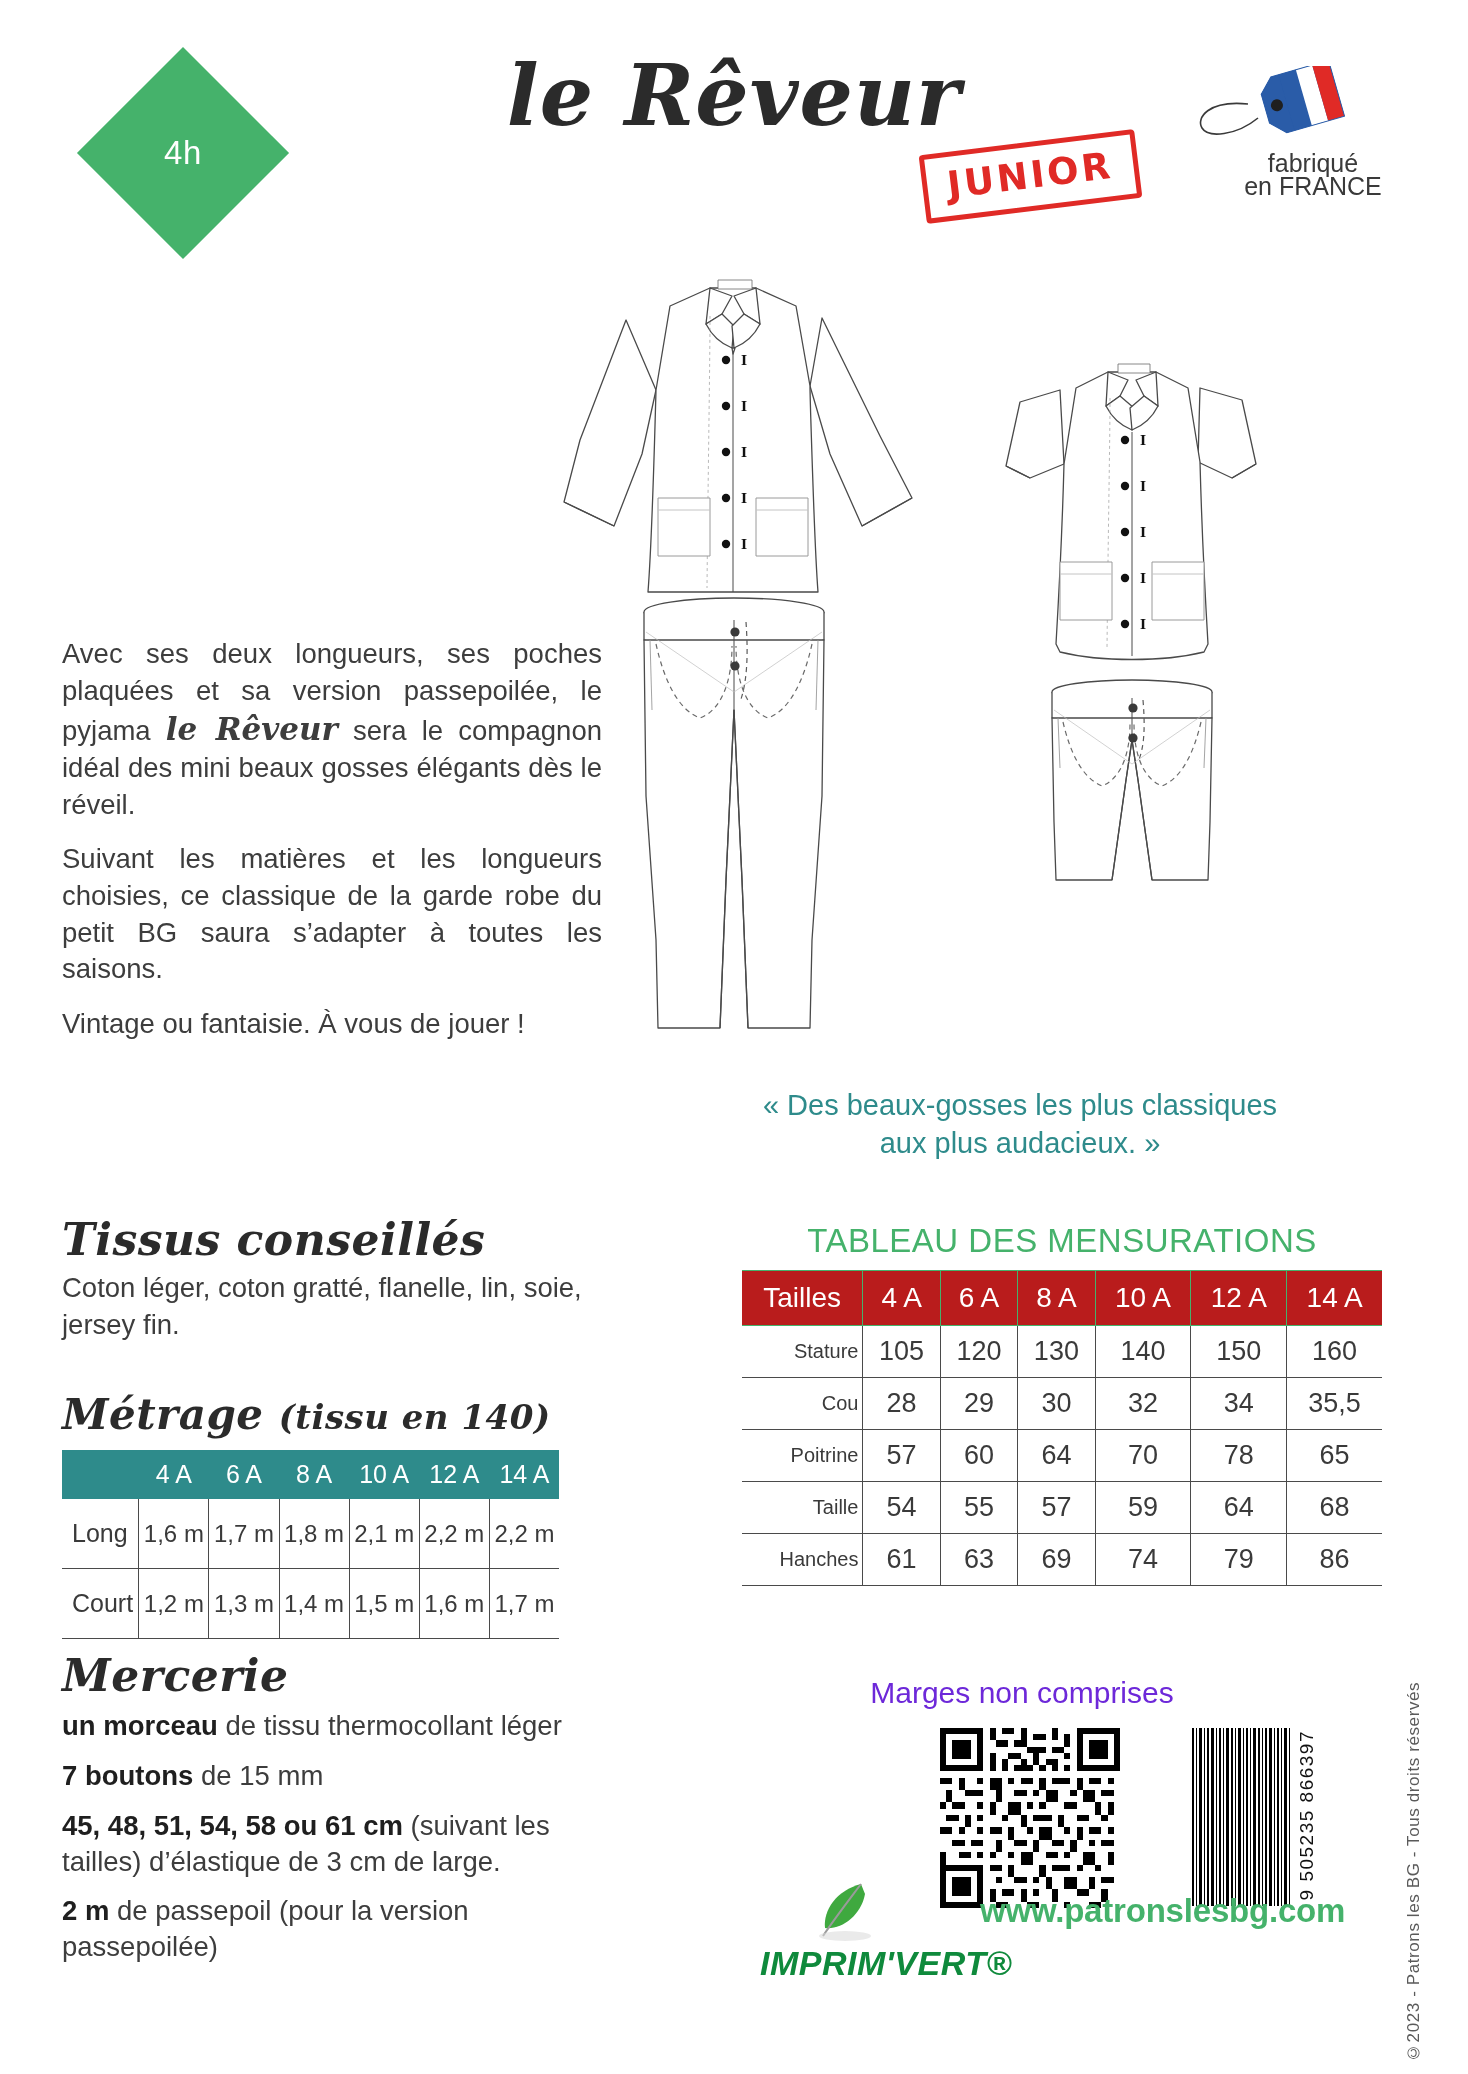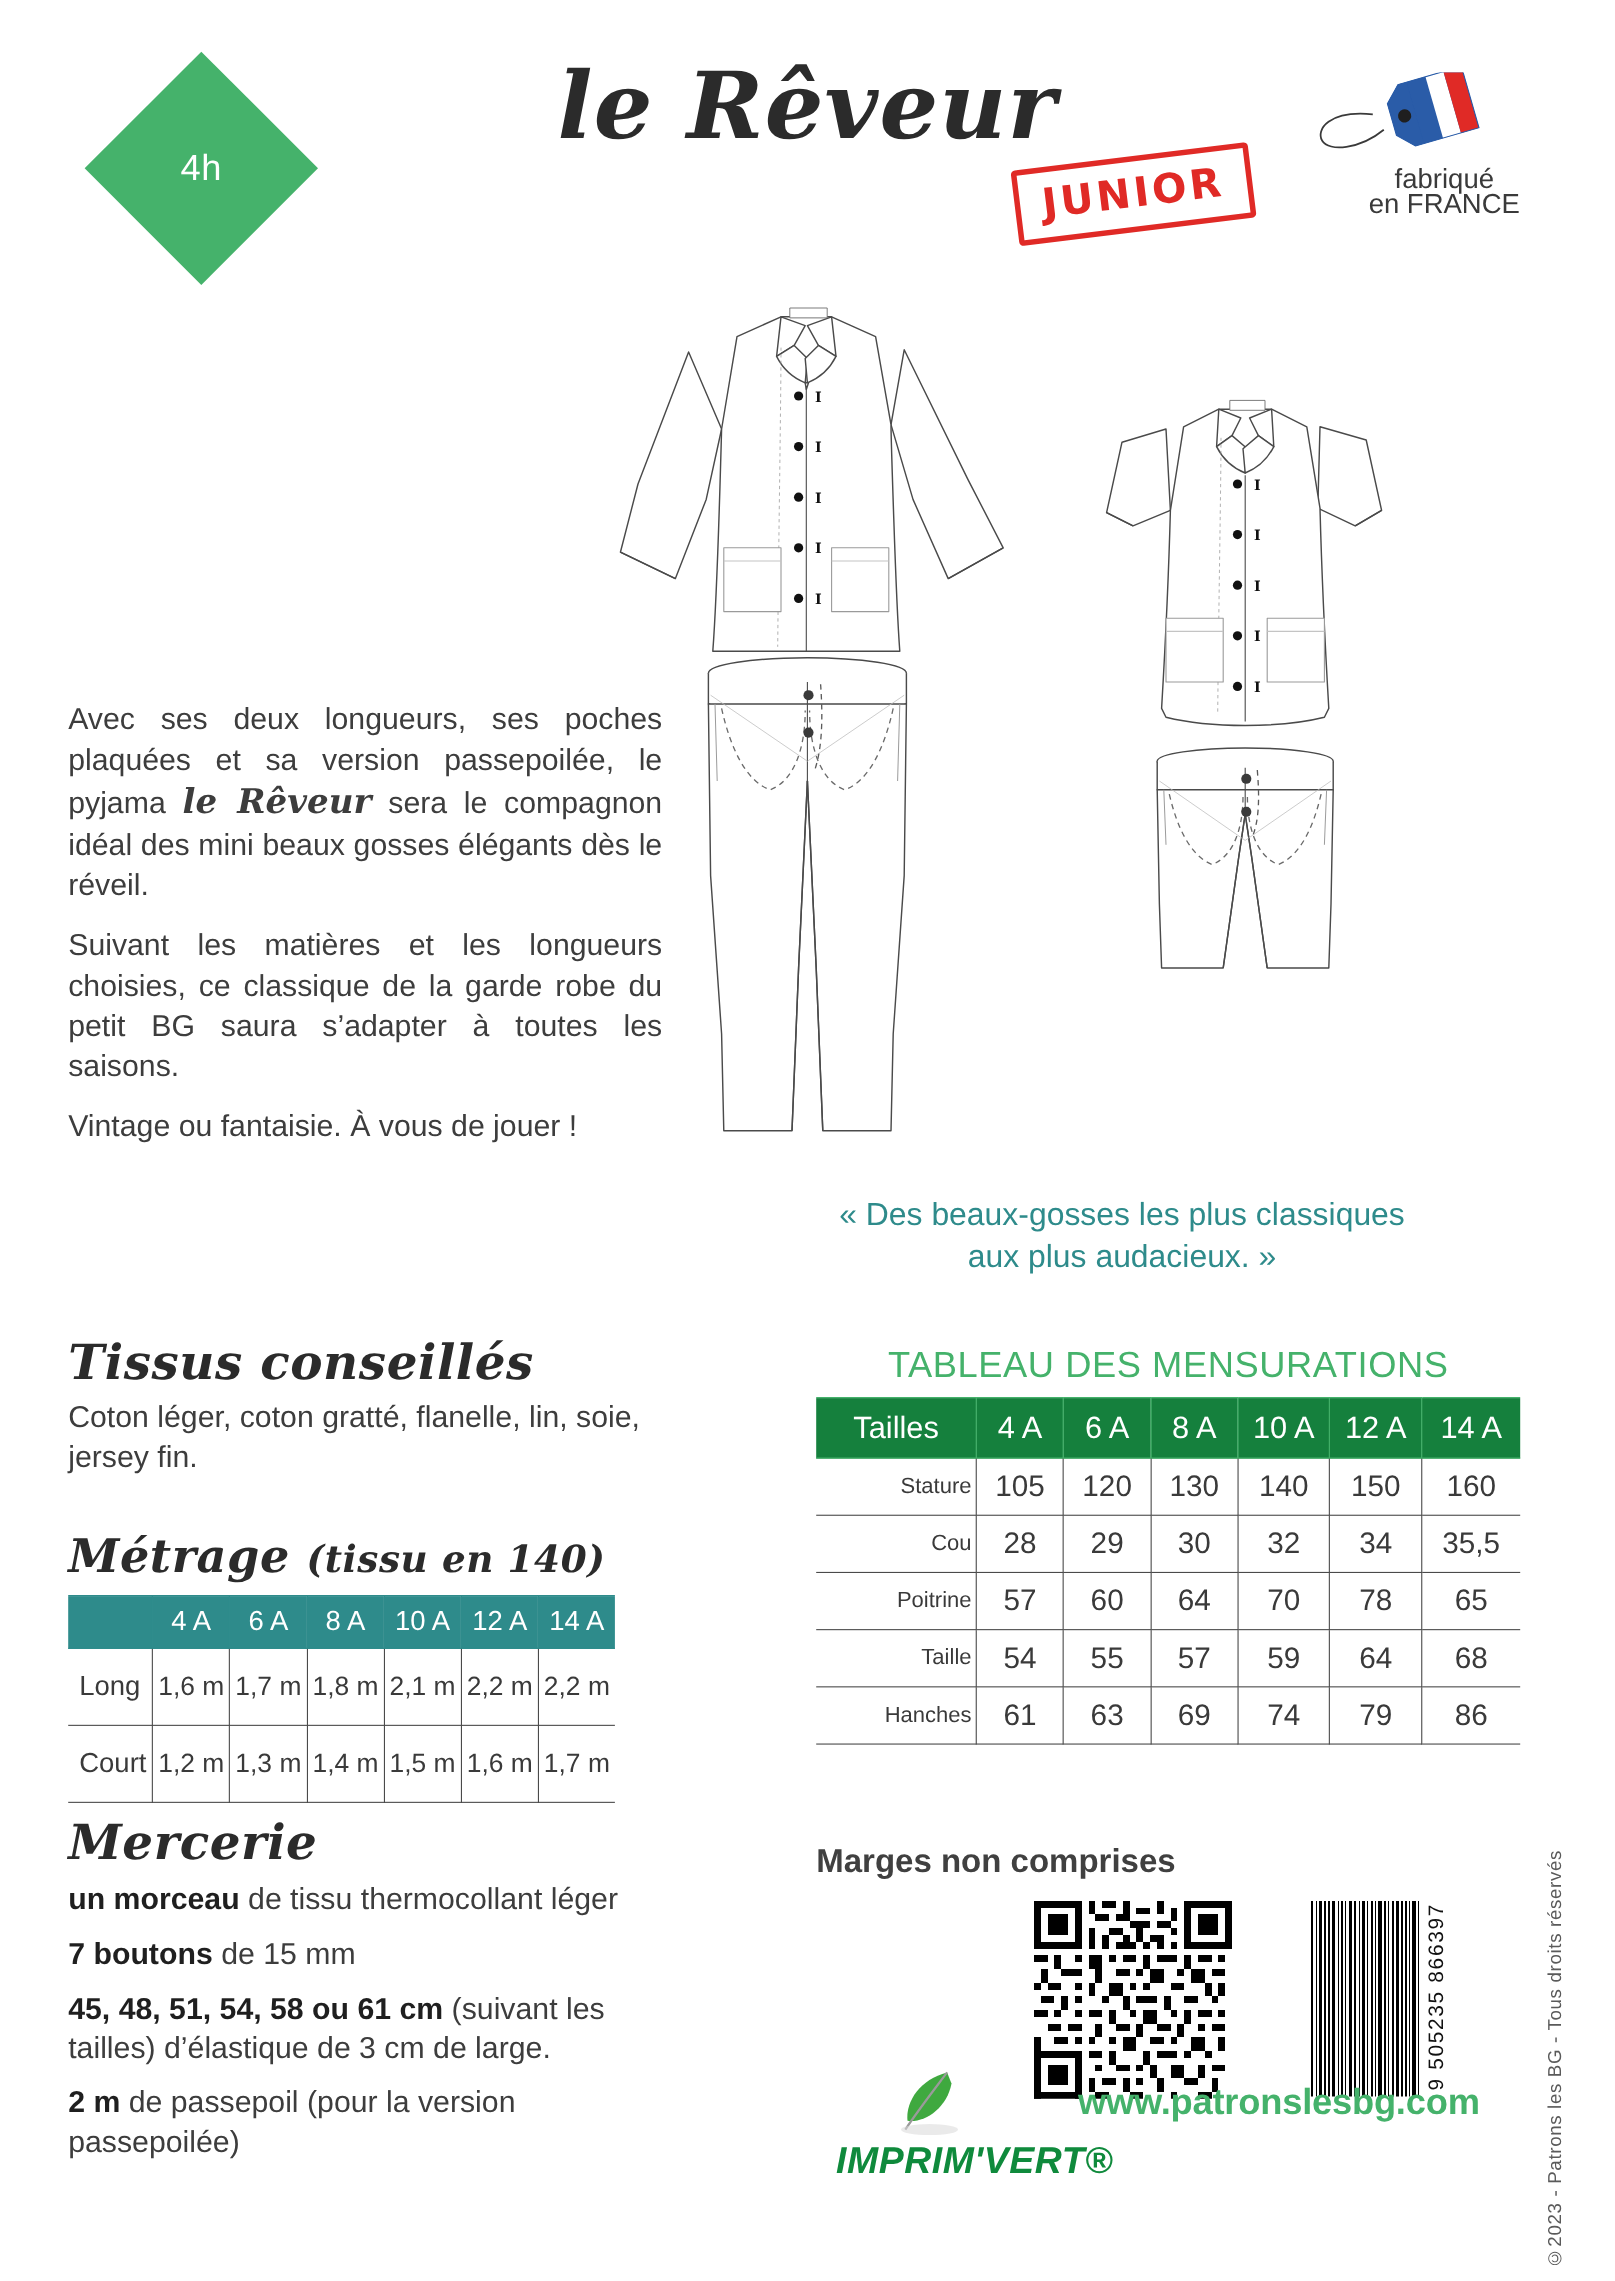--- a/index.html
+++ b/index.html
@@ -107,40 +107,40 @@
   #measure-title{
     text-align:center;color:#45b26b;font-size:33px;letter-spacing:.5px;
     margin:0 0 10px 0;font-weight:400;
   }
   #measure-table{width:640px;font-size:27px;}
   #measure-table th,#measure-table td{
     border:1px solid #4a4a4a;padding:10px 4px;text-align:center;
     font-weight:400;color:#3a3a3a;
   }
   #measure-table thead th{
-    background:#15803d;color:#ffffff;border-color:#45b26b;font-size:28px;
-    padding:11px 0;
+    background:#b91c1c;color:#ffffff;border-color:#45b26b;font-size:28px;
+    padding:11px 12px;
   }
   #measure-table tbody th{text-align:right;padding-left:16px;border-left:none;font-size:20px;}
   #measure-table tbody tr td:last-child{border-right:none;}
   #measure-table thead th:first-child{border-left:none;}
   #measure-table thead th:last-child{border-right:none;}
 
   
   #haberdashery ul{list-style:none;margin:8px 0 0 0;padding:0;}
   #haberdashery li{
     font-size:27.5px;line-height:1.3;color:#3d3d3d;font-weight:300;
     margin-bottom:14px;
   }
   #haberdashery li b{font-weight:700;color:#1f1f1f;}
 
   
   #margins-note{
-    left:742px;top:1676px;width:560px;text-align:left;
-    color:#404040;font-size:30px;font-weight:700;
+    left:742px;top:1676px;width:560px;text-align:center;
+    color:#6d28d9;font-size:30px;font-weight:400;
   }
   #qr-code{left:940px;top:1728px;width:180px;height:180px;}
   #barcode{left:1190px;top:1728px;width:120px;height:178px;}
   #barcode-number{
     left:1296px;top:1730px;
     writing-mode:vertical-rl;transform:rotate(180deg);
     font-size:19px;letter-spacing:1.5px;color:#111;
     font-family:"Liberation Sans", sans-serif;
   }
   #copyright{

